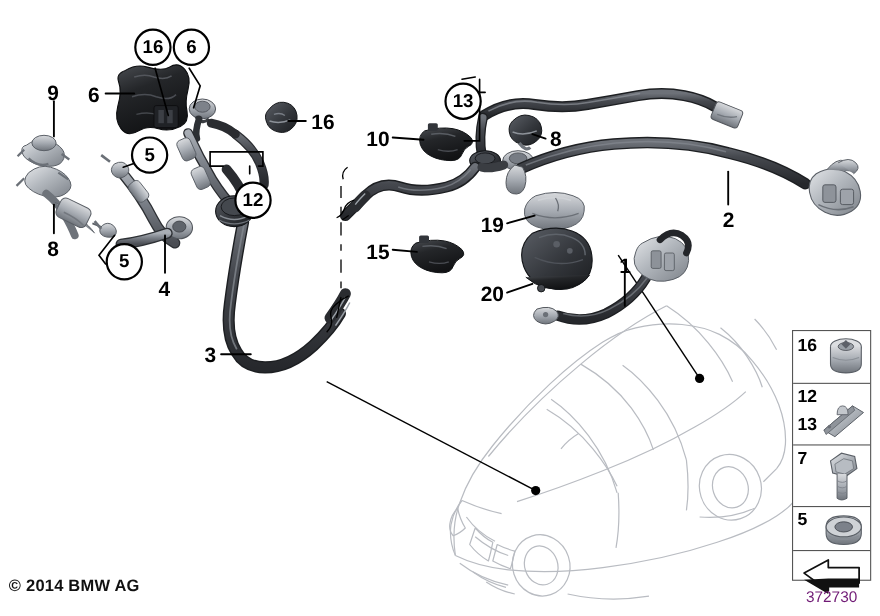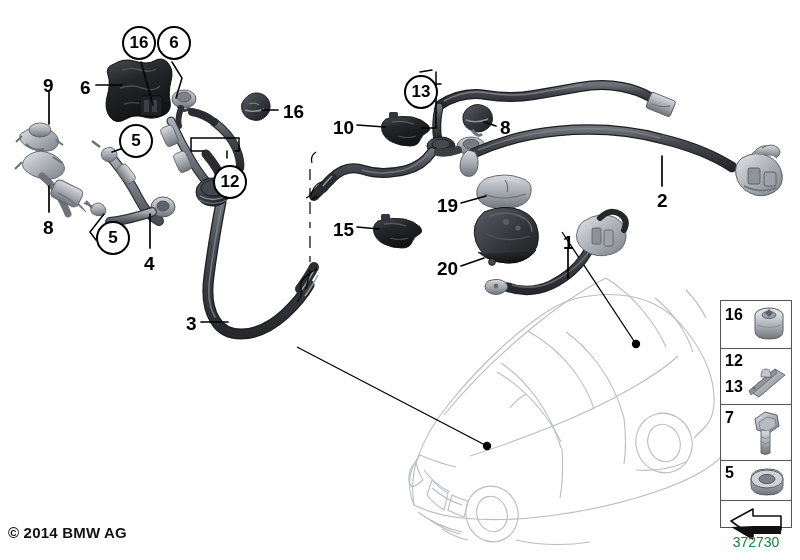--- a/index.html
+++ b/index.html
@@ -8,21 +8,21 @@
   #stage{position:relative;width:800px;height:560px;background:#ffffff;}
   svg.layer{position:absolute;left:0;top:0;width:800px;height:560px;}
   .calloutnum{position:absolute;font-weight:bold;font-size:19px;color:#000;
     line-height:1;white-space:nowrap;}
   .circnum{position:absolute;width:30px;height:30px;border:2.5px solid #000;
     border-radius:50%;background:#fff;display:flex;align-items:center;
     justify-content:center;font-weight:bold;font-size:17px;color:#000;}
   .copy{position:absolute;left:8px;top:524px;font-weight:bold;font-size:15px;
     color:#111;letter-spacing:.2px;white-space:nowrap;}
   .diagno{position:absolute;left:716px;top:534px;width:80px;text-align:center;
-    font-size:14px;color:#15803d;font-weight:normal;}
+    font-size:14px;color:#701a75;font-weight:normal;}
   .legendbox{position:absolute;left:720px;top:300px;width:72px;height:228px;
     border:1.1px solid #555;box-sizing:border-box;background:#fff;}
   .lcell{position:relative;width:100%;border-bottom:1.1px solid #555;
     box-sizing:border-box;}
   .lcell:last-child{border-bottom:none;}
   .lnum{position:absolute;left:4px;font-weight:bold;font-size:16px;color:#000;}
   .lart{position:absolute;right:2px;top:0;}
 </style>
 </head>
 <body>

